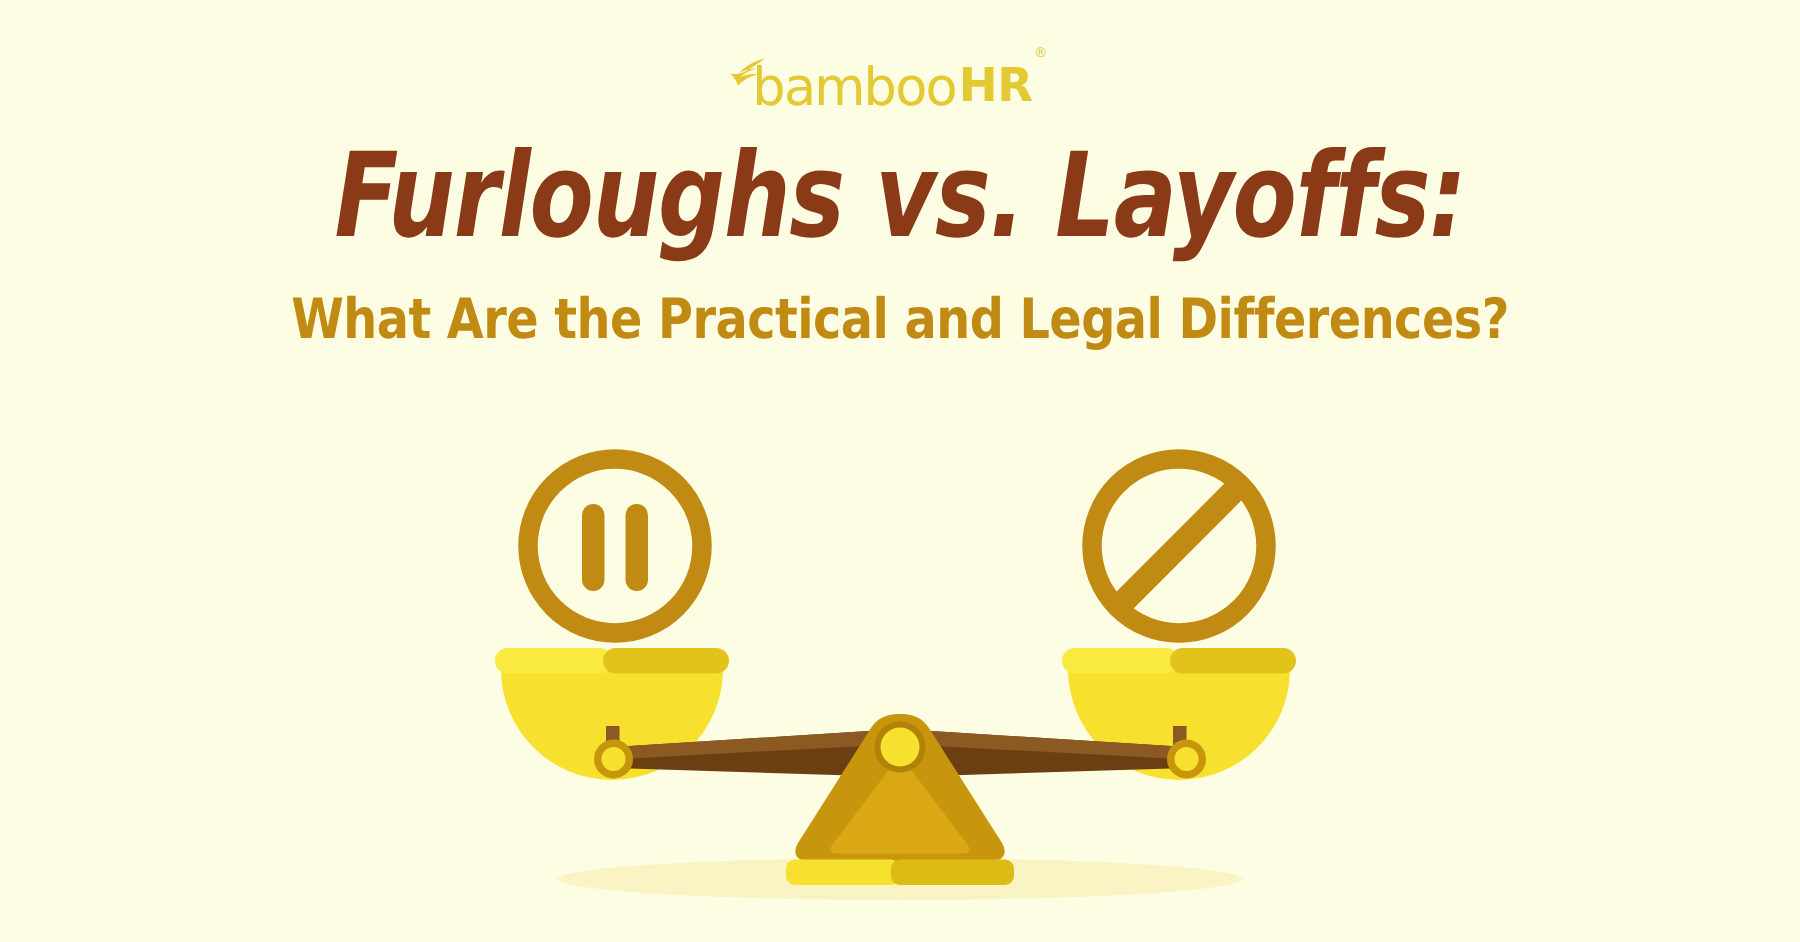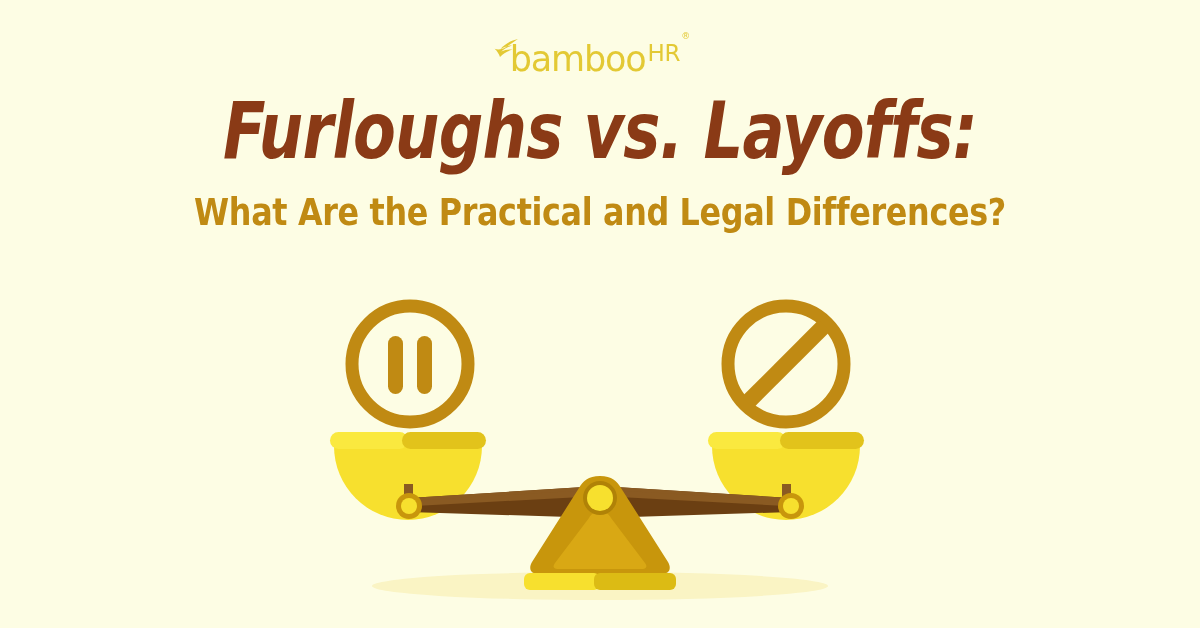--- a/index.html
+++ b/index.html
@@ -49,22 +49,22 @@
   .logo-word {
     font-family: "DejaVu Sans", sans-serif;
     font-size: 35px;
     font-weight: 400;
     letter-spacing: -1.2px;
     color: #E3C934;
     position: relative;
   }
   .logo-hr {
     font-family: "DejaVu Sans", sans-serif;
-    font-size: 23px;
-    font-weight: 400;
+    font-size: 31px;
+    font-weight: 700;
     letter-spacing: -0.3px;
     color: #E3C934;
     margin-left: 2px;
   }
   .logo-tm {
     font-family: "DejaVu Sans", sans-serif;
     font-size: 9px;
     color: #E3C934;
     margin-left: 1px;
     position: relative;

